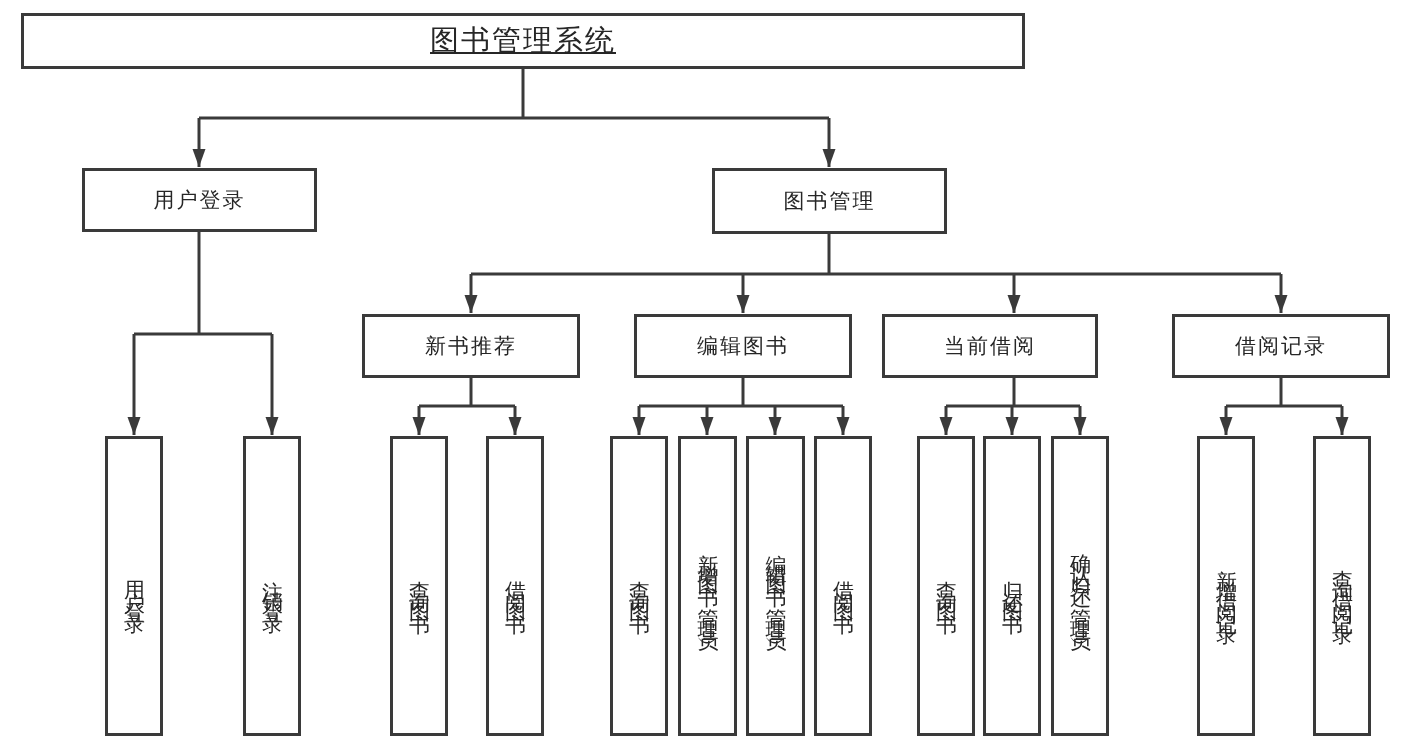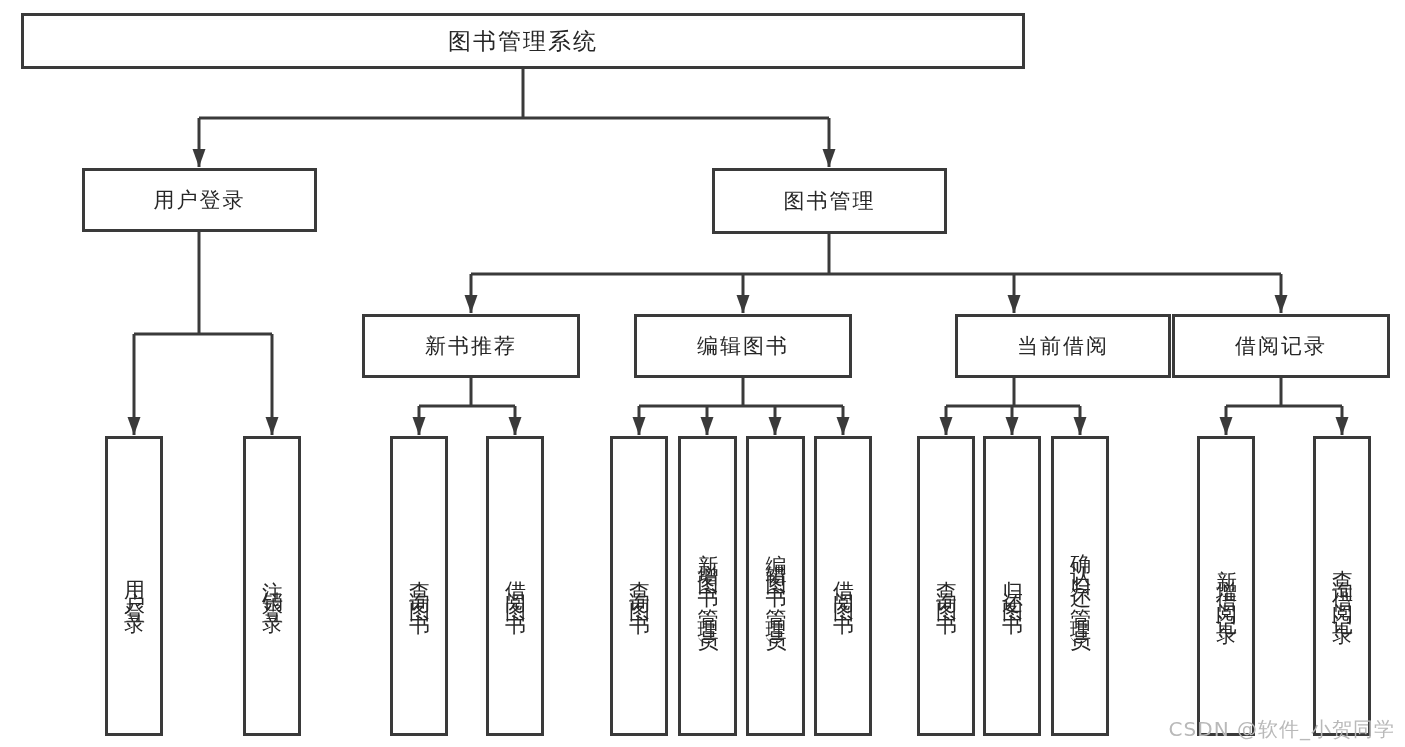--- a/index.html
+++ b/index.html
@@ -38,21 +38,21 @@
     align-items: center;
     justify-content: center;
     z-index: 2;
   }
   .hlabel {
     color: var(--text);
     font-size: 21px;
     letter-spacing: 2px;
     white-space: nowrap;
   }
-  .root-box .hlabel { font-size: 23px; }
+  .root-box .hlabel { font-size: 29px; text-decoration: underline; }
   .vlabel {
     color: var(--text);
     font-size: 21px;
     letter-spacing: 11px;
     writing-mode: vertical-rl;
     text-orientation: mixed;
     line-height: 1;
     white-space: nowrap;
   }
   .watermark {
@@ -143,21 +143,21 @@
   <div class="node" style="left:362px; top:314px; width:218px; height:64px;">
     <span class="hlabel">新书推荐</span>
   </div>
 
   <div class="node" style="left:712px; top:168px; width:235px; height:66px;">
     <span class="hlabel">图书管理</span>
   </div>
   <div class="node" style="left:634px; top:314px; width:218px; height:64px;">
     <span class="hlabel">编辑图书</span>
   </div>
-  <div class="node" style="left:955px; top:314px; width:216px; height:64px;">
+  <div class="node" style="left:882px; top:314px; width:216px; height:64px;">
     <span class="hlabel">当前借阅</span>
   </div>
   <div class="node" style="left:1172px; top:314px; width:218px; height:64px;">
     <span class="hlabel">借阅记录</span>
   </div>
 
   <div class="node" style="left:105px; top:436px; width:58px; height:300px;">
     <span class="vlabel">用户登录</span>
   </div>
   <div class="node" style="left:243px; top:436px; width:58px; height:300px;">
@@ -194,14 +194,13 @@
     <span class="vlabel">确认归还（管理员）</span>
   </div>
 
   <div class="node" style="left:1197px; top:436px; width:58px; height:300px;">
     <span class="vlabel">新增借阅记录</span>
   </div>
   <div class="node" style="left:1313px; top:436px; width:58px; height:300px;">
     <span class="vlabel">查询借阅记录</span>
   </div>
 
-  <div class="watermark">CSDN @软件_小贺同学</div>
 </div>
 
 </body></html>

